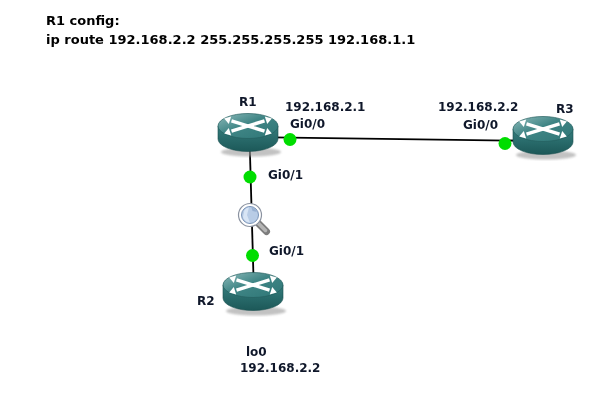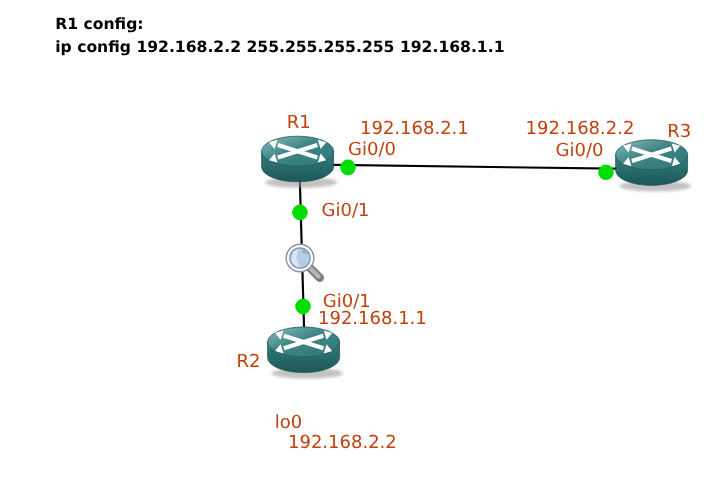--- a/index.html
+++ b/index.html
@@ -12,52 +12,52 @@
   }
   .canvas { position: absolute; left: 0; top: 0; width: 493px; height: 404px; margin-left: 28px; }
   .layer  { position: absolute; left: 0; top: 0; }
   .note {
     position: absolute; left: 18px; top: 11px;
     font-weight: bold; font-size: 13px; line-height: 19px;
     color: #000; white-space: nowrap;
   }
   .lbl {
     position: absolute;
-    font-weight: normal; font-size: 15px; line-height: 14px;
-    color: #c2410c; white-space: nowrap;
+    font-weight: bold; font-size: 12px; line-height: 14px;
+    color: #0f172a; white-space: nowrap;
   }
   .node { position: absolute; }
   
   #lbl-r1        { left: 211px; top:  95px; }
-  #lbl-r1-ip-a   { left: 272px; top: 100px; text-align: right; }
+  #lbl-r1-ip-a   { left: 257px; top: 100px; text-align: right; }
   #lbl-r1-if-a   { left: 262px; top: 117px; }
   #lbl-r3-ip     { left: 410px; top: 100px; }
   #lbl-r3        { left: 528px; top: 102px; }
   #lbl-r3-if     { left: 435px; top: 118px; }
   #lbl-r1-if-b   { left: 240px; top: 168px; }
   #lbl-r1-ip-b   { left: 236px; top: 182px; }
   #lbl-r2-if     { left: 241px; top: 244px; }
   #lbl-r2-ip     { left: 237px; top: 258px; }
   #lbl-r2        { left: 169px; top: 294px; }
-  #lbl-r2-lo     { left: 201px; top: 345px; text-align: center; }
+  #lbl-r2-lo     { left: 218px; top: 345px; text-align: center; }
   #lbl-r2-lo-ip  { left: 212px; top: 361px; }
   
   #node-r1 { left: 187px; top: 112px; }
   #node-r3 { left: 482px; top: 115px; }
   #node-r2 { left: 192px; top: 271px; }
   #capture { left: 208px; top: 201px; }
 </style>
 </head>
 <body>
 
 <div class="canvas">
 
   <div class="note">
     <div>R1 config:</div>
-    <div>ip config 192.168.2.2 255.255.255.255 192.168.1.1</div>
+    <div>ip route 192.168.2.2 255.255.255.255 192.168.1.1</div>
   </div>
 
   <svg class="layer" width="601" height="404" viewBox="0 0 601 404">
     <line x1="221" y1="137" x2="516" y2="141" stroke="#000" stroke-width="1.8"></line>
     <line x1="221.5" y1="137" x2="226" y2="295" stroke="#000" stroke-width="1.8"></line>
     <circle cx="262" cy="139.5" r="6.5" fill="#00dd00"></circle>
     <circle cx="477" cy="143.5" r="6.5" fill="#00dd00"></circle>
     <circle cx="222" cy="177" r="6.5" fill="#00dd00"></circle>
     <circle cx="224.5" cy="255.5" r="6.5" fill="#00dd00"></circle>
   </svg>
@@ -110,18 +110,17 @@
   </svg>
 
   <div class="lbl" id="lbl-r1">R1</div>
   <div class="lbl" id="lbl-r1-ip-a">192.168.2.1</div>
   <div class="lbl" id="lbl-r1-if-a">Gi0/0</div>
   <div class="lbl" id="lbl-r3-ip">192.168.2.2</div>
   <div class="lbl" id="lbl-r3">R3</div>
   <div class="lbl" id="lbl-r3-if">Gi0/0</div>
   <div class="lbl" id="lbl-r1-if-b">Gi0/1</div>
   <div class="lbl" id="lbl-r2-if">Gi0/1</div>
-  <div class="lbl" id="lbl-r2-ip">192.168.1.1</div>
   <div class="lbl" id="lbl-r2">R2</div>
   <div class="lbl" id="lbl-r2-lo">lo0</div>
   <div class="lbl" id="lbl-r2-lo-ip">192.168.2.2</div>
 
 </div>
 
 </body></html>

